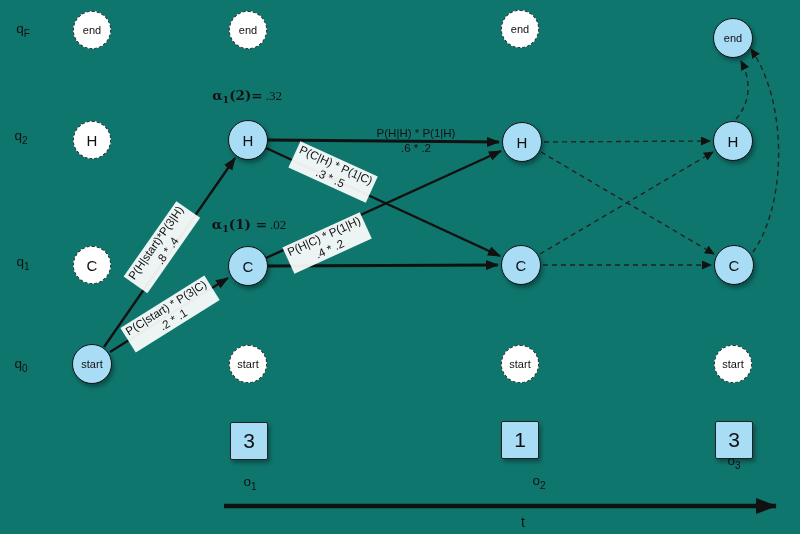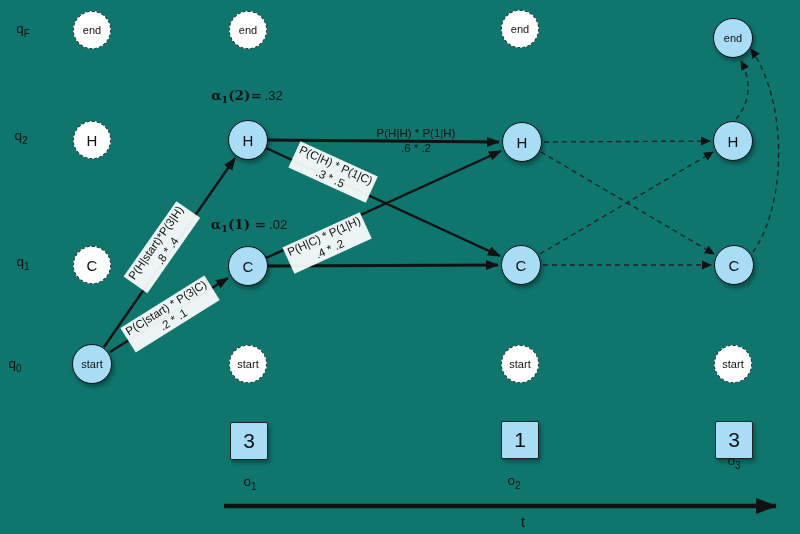--- a/index.html
+++ b/index.html
@@ -28,21 +28,21 @@
     position:absolute;z-index:3;transform:translate(-50%,-50%);
     font-size:13.5px;white-space:nowrap;
   }
   .rowlabel sub, .obslabel sub{font-size:10px;}
   .alpha{
     position:absolute;z-index:4;transform:translate(-50%,-50%);
     white-space:nowrap;font-size:13px;
   }
   .alpha .al-head{font-family:"DejaVu Serif", serif;font-weight:bold;font-size:13.5px;}
   .alpha .al-head sub{font-size:9.5px;}
-  .alpha .al-expr{margin-left:3px;}
+  .alpha .al-expr{margin-left:3px;font-family:Liberation Serif, serif;}
   .edgelabel{
     position:absolute;z-index:2;transform:translate(-50%,-50%);
     display:flex;flex-direction:column;align-items:center;
     font-size:11.5px;line-height:13px;white-space:nowrap;text-align:center;
   }
   .edgelabel.straddle{gap:2px;background:transparent;text-align:center;}
   .edgelabel.rot{background:rgba(255,255,255,0.92);padding:1px 3px;gap:1px;}
   .sq{
     position:absolute;z-index:3;width:38px;height:38px;box-sizing:border-box;
     border:1.8px solid #222;border-radius:2px;background:var(--node-fill,#a9dcf5);
@@ -91,21 +91,21 @@
 
     <path d="M 736 119 C 750 103 752 82 741 61" fill="none" stroke="#222" stroke-width="1.4" stroke-dasharray="5,4" marker-end="url(#arrd)"></path>
     <path d="M 753 252 C 786 206 789 104 751 49" fill="none" stroke="#222" stroke-width="1.4" stroke-dasharray="5,4" marker-end="url(#arrd)"></path>
 
     <line x1="224" y1="506" x2="776" y2="506" stroke="#111" stroke-width="4.5" marker-end="url(#arrbig)"></line>
   </svg>
 
   <div class="rowlabel" style="left:23px;top:30px"><span>q</span><sub>F</sub></div>
   <div class="rowlabel" style="left:21px;top:137px"><span>q</span><sub>2</sub></div>
   <div class="rowlabel" style="left:23px;top:263px"><span>q</span><sub>1</sub></div>
-  <div class="rowlabel" style="left:15px;top:365px"><span>q</span><sub>0</sub></div>
+  <div class="rowlabel" style="left:21px;top:365px"><span>q</span><sub>0</sub></div>
 
   <div class="node dashed" style="left:73px;top:11px">
       <span>end</span>
     </div>
   <div class="node dashed state" style="left:73px;top:121px">
       <span>H</span>
     </div>
   <div class="node dashed state" style="left:73px;top:246px">
       <span>C</span>
     </div>
@@ -184,18 +184,18 @@
       <span>3</span>
     </div>
   <div class="sq" style="left:501px;top:421px">
       <span>1</span>
     </div>
   <div class="sq" style="left:715px;top:421px">
       <span>3</span>
     </div>
 
   <div class="obslabel" style="left:250px;top:483px"><span>o</span><sub>1</sub></div>
-  <div class="obslabel" style="left:514px;top:482px"><span>o</span><sub>2</sub></div>
+  <div class="obslabel" style="left:539px;top:482px"><span>o</span><sub>2</sub></div>
   <div class="obslabel" style="left:734px;top:462px"><span>o</span><sub>3</sub></div>
 
   <div class="axislabel" style="left:523px;top:522px"><span>t</span></div>
 
 </div>
 
 </body></html>

